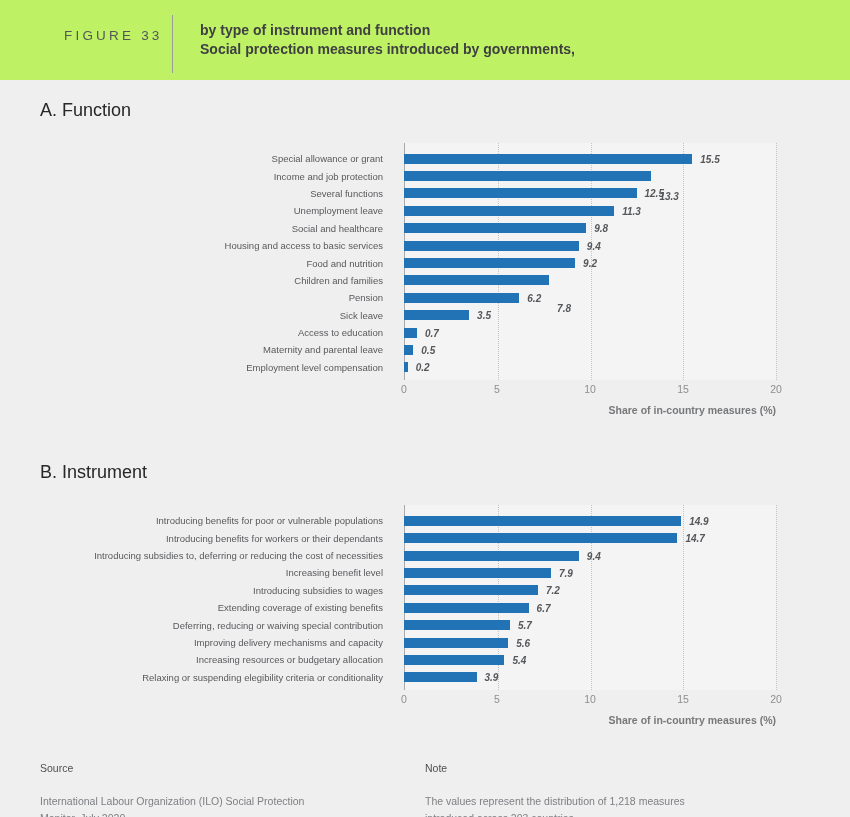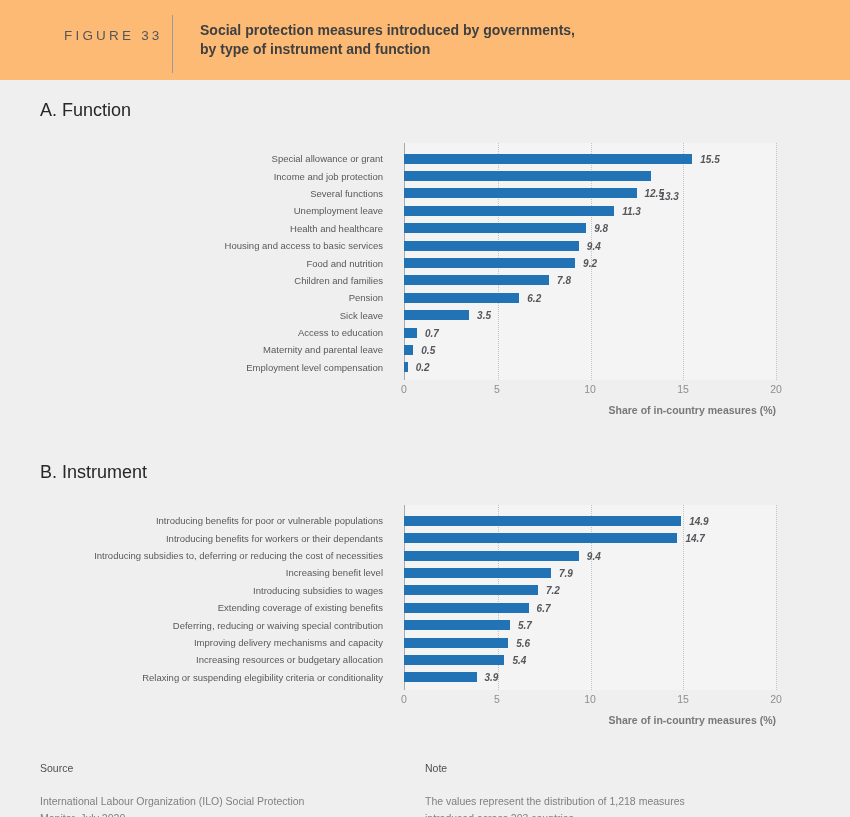--- a/index.html
+++ b/index.html
@@ -10,21 +10,21 @@
     font-family: "Liberation Sans", sans-serif;
     overflow: hidden;
     position: relative;
   }
 
   
   .header {
     position: relative;
     width: 850px;
     height: 80px;
-    background: #fdba74;
+    background: #bef264;
   }
   .fig-label {
     position: absolute;
     left: 64px; top: 28px;
     font-size: 13.5px;
     letter-spacing: 3.2px;
     color: #55565a;
   }
   .header-divider {
     position: absolute;
@@ -150,22 +150,22 @@
     max-width: 285px;
   }
 </style>
 </head>
 <body>
 
 <div class="header">
   <div class="fig-label">FIGURE 33</div>
   <div class="header-divider"></div>
   <div class="fig-title">
+    <div>by type of instrument and function</div>
     <div>Social protection measures introduced by governments,</div>
-    <div>by type of instrument and function</div>
   </div>
 </div>
 
 <div class="content">
 
   <div class="section-title">A. Function</div>
 
   <div class="chart">
     <div class="rows">
       <div class="grid">
@@ -196,21 +196,21 @@
           </div>
         </div>
         <div class="row">
           <div class="row-label">Unemployment leave</div>
           <div class="row-track">
             <div class="bar" style="width: 56.5%; background: rgb(33, 115, 182);"></div>
             <span class="bar-value" style="left: calc(56.5% + 8px);">11.3</span>
           </div>
         </div>
         <div class="row">
-          <div class="row-label">Health and healthcare</div>
+          <div class="row-label">Social and healthcare</div>
           <div class="row-track">
             <div class="bar" style="width: 49%; background: rgb(33, 115, 182);"></div>
             <span class="bar-value" style="left: calc(49% + 8px);">9.8</span>
           </div>
         </div>
         <div class="row">
           <div class="row-label">Housing and access to basic services</div>
           <div class="row-track">
             <div class="bar" style="width: 47%; background: rgb(33, 115, 182);"></div>
             <span class="bar-value" style="left: calc(47% + 8px);">9.4</span>
@@ -220,21 +220,21 @@
           <div class="row-label">Food and nutrition</div>
           <div class="row-track">
             <div class="bar" style="width: 46%; background: rgb(33, 115, 182);"></div>
             <span class="bar-value" style="left: calc(46% + 8px);">9.2</span>
           </div>
         </div>
         <div class="row">
           <div class="row-label">Children and families</div>
           <div class="row-track">
             <div class="bar" style="width: 39%; background: rgb(33, 115, 182);"></div>
-            <span class="bar-value" style="left: calc(39% + 8px);">7.8</span>
+            <span class="bar-value" style="left: calc(39% + 8px); margin-top: 28px;">7.8</span>
           </div>
         </div>
         <div class="row">
           <div class="row-label">Pension</div>
           <div class="row-track">
             <div class="bar" style="width: 31%; background: rgb(33, 115, 182);"></div>
             <span class="bar-value" style="left: calc(31% + 8px);">6.2</span>
           </div>
         </div>
         <div class="row">

